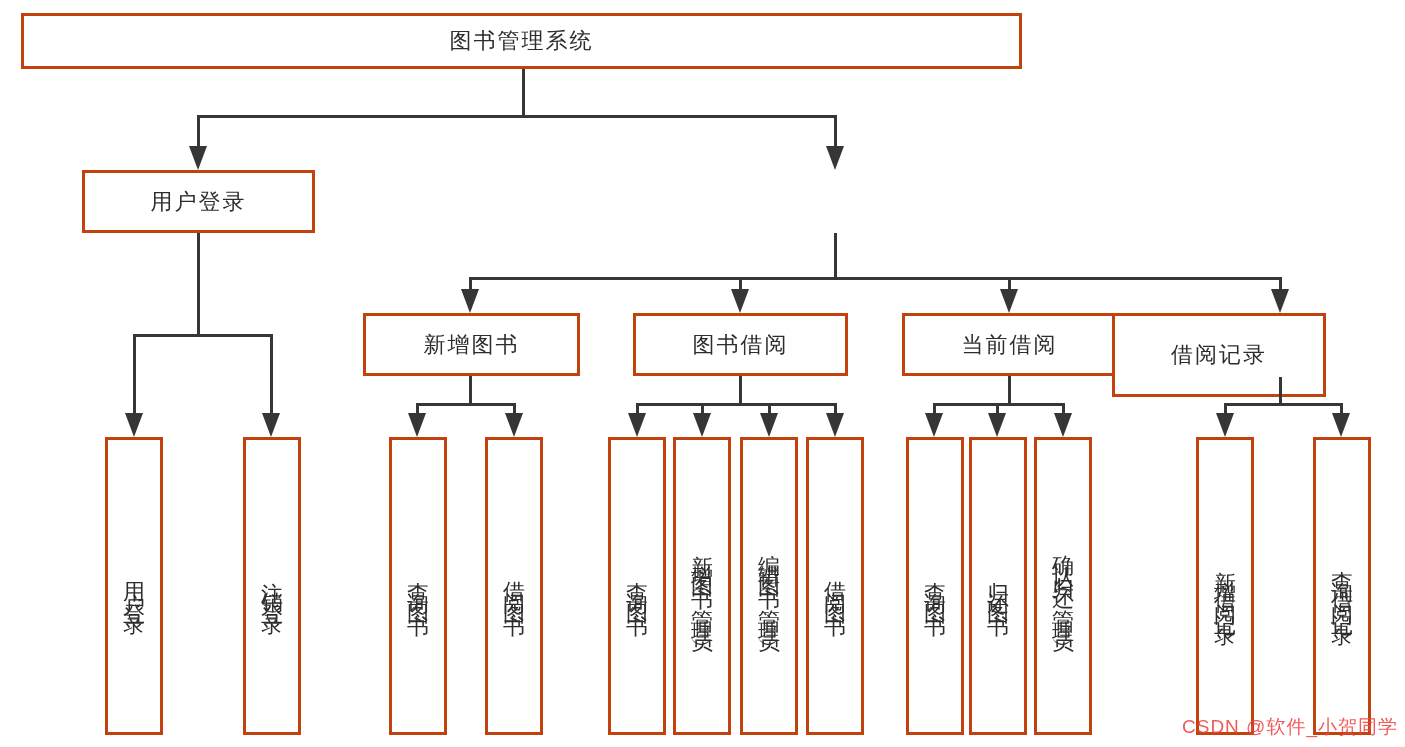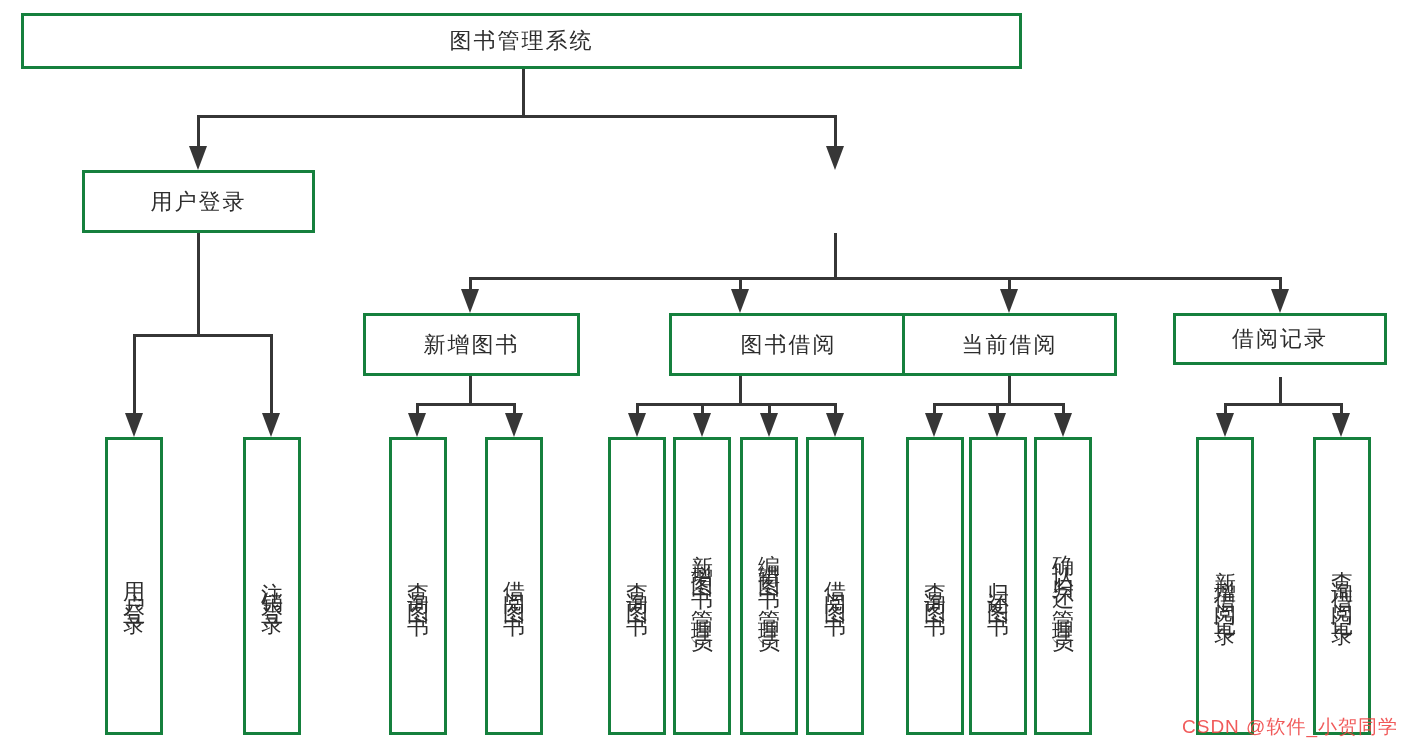--- a/index.html
+++ b/index.html
@@ -7,21 +7,21 @@
     position: relative;
     width: 1405px;
     height: 747px;
     background: #ffffff;
     overflow: hidden;
     font-family: "Liberation Sans", "DejaVu Sans", sans-serif;
   }
   .box {
     position: absolute;
     box-sizing: border-box;
-    border: 3px solid #15803d;
+    border: 3px solid #c2410c;
     background: #ffffff;
     display: flex;
     align-items: center;
     justify-content: center;
   }
   .lbl {
     font-size: 22px;
     color: #2d2d2d;
     letter-spacing: 2px;
     white-space: nowrap;
@@ -89,27 +89,27 @@
   <div class="vline" style="left:739px; top:277px; height:14px;"></div>
   <div class="ah" style="left:731px; top:289px;"></div>
   <div class="vline" style="left:1008px; top:277px; height:14px;"></div>
   <div class="ah" style="left:1000px; top:289px;"></div>
   <div class="vline" style="left:1279px; top:277px; height:14px;"></div>
   <div class="ah" style="left:1271px; top:289px;"></div>
 
   <div class="box" style="left:363px; top:313px; width:217px; height:63px;">
     <span class="lbl">新增图书</span>
   </div>
-  <div class="box" style="left:669px; top:313px; width:239px; height:63px;">
+  <div class="box" style="left:633px; top:313px; width:215px; height:63px;">
     <span class="lbl">图书借阅</span>
   </div>
   <div class="box" style="left:902px; top:313px; width:215px; height:63px;">
     <span class="lbl">当前借阅</span>
   </div>
-  <div class="box" style="left:1173px; top:313px; width:214px; height:52px;">
+  <div class="box" style="left:1112px; top:313px; width:214px; height:84px;">
     <span class="lbl">借阅记录</span>
   </div>
 
   <div class="vline" style="left:469px; top:376px; height:30px;"></div>
   <div class="hline" style="left:416px; top:403px; width:100px;"></div>
   <div class="vline" style="left:416px; top:403px; height:13px;"></div>
   <div class="ah" style="left:408px; top:413px;"></div>
   <div class="vline" style="left:513px; top:403px; height:13px;"></div>
   <div class="ah" style="left:505px; top:413px;"></div>
 

